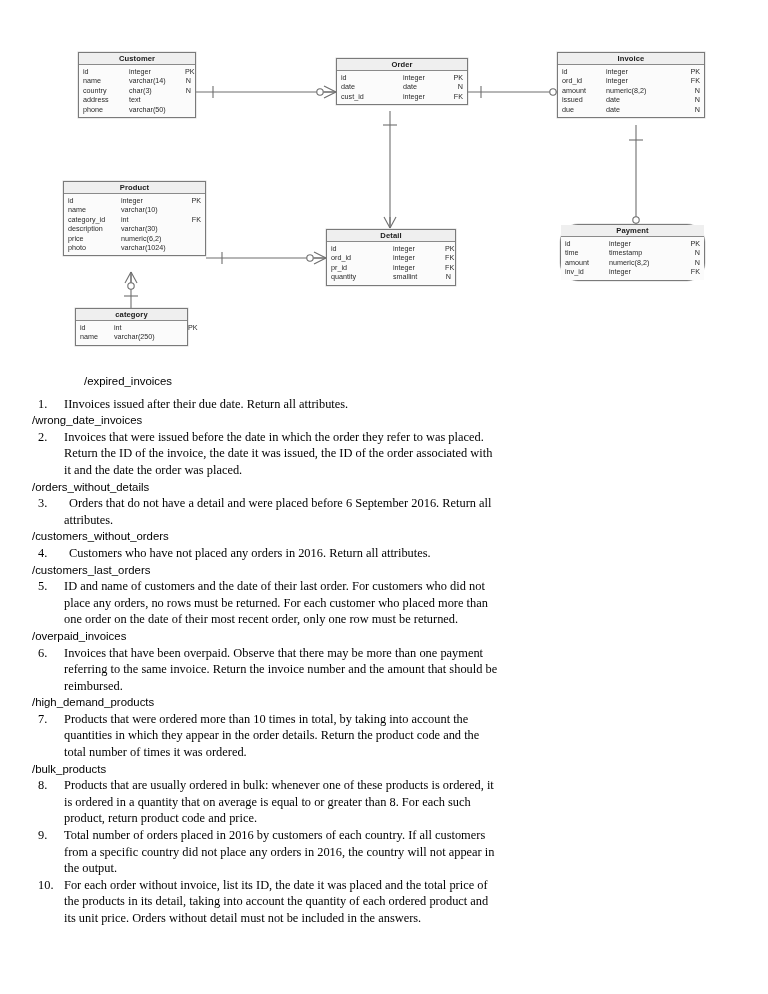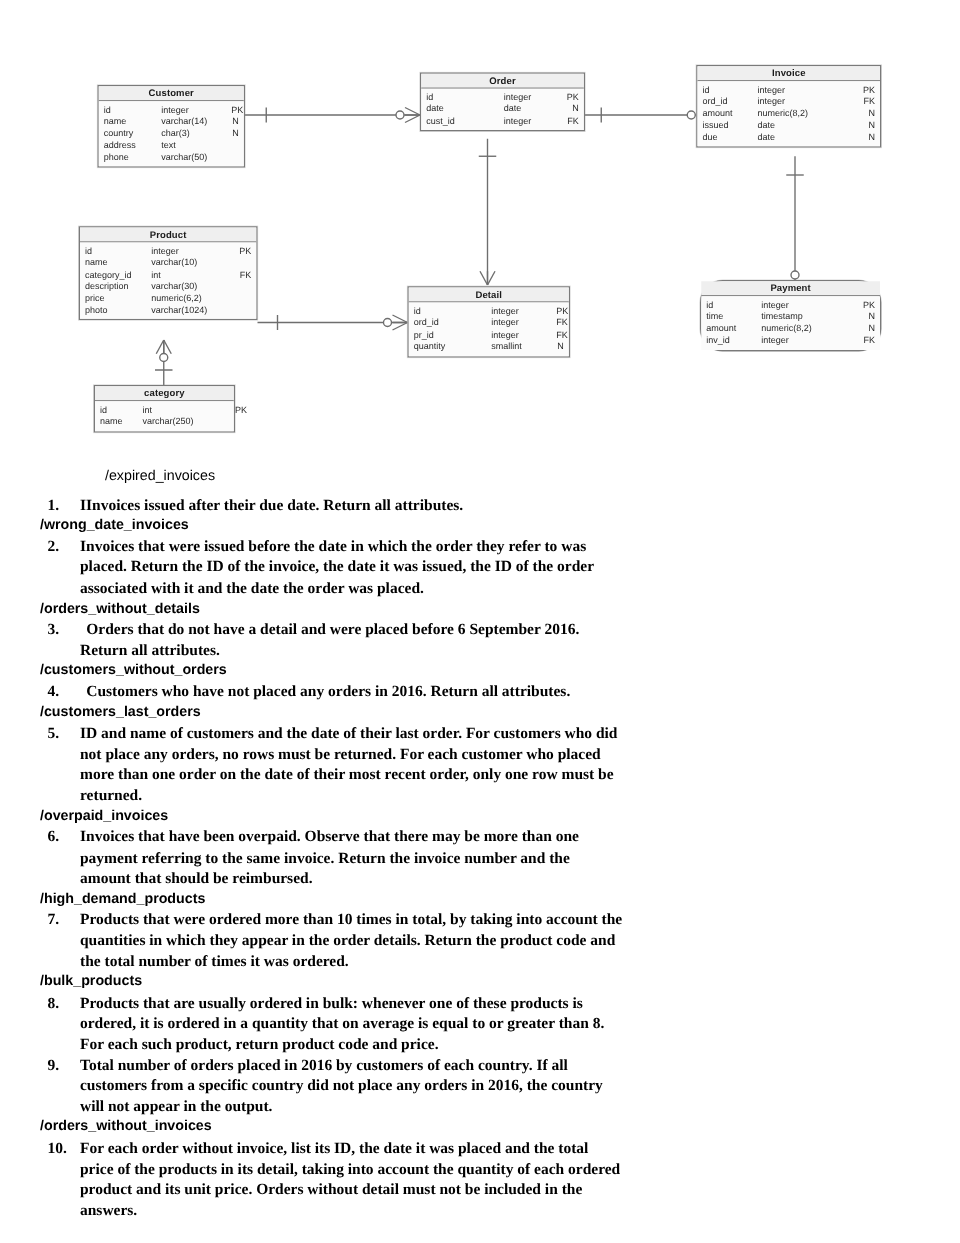--- a/index.html
+++ b/index.html
@@ -111,21 +111,20 @@
   .route-top {
     margin-left: 84px;
     padding-top: 8px;
     padding-bottom: 6px;
   }
   ol.tasks {
     margin: 0;
     padding: 0;
     list-style: none;
     counter-reset: task;
-    font-weight: bold;
   }
   ol.tasks > li {
     position: relative;
     counter-increment: task;
     padding-left: 64px;
     padding-right: 118px;
     margin: 0 0 0 0;
   }
   ol.tasks > li::before {
     content: counter(task) ".";
@@ -198,21 +197,21 @@
       <line x1="131" y1="272" x2="131" y2="308"></line>
       <line x1="124" y1="296" x2="138" y2="296"></line>
 
       <line x1="131" y1="272" x2="125" y2="283"></line>
       <line x1="131" y1="272" x2="137" y2="283"></line>
       <line x1="131" y1="272" x2="131" y2="283"></line>
       <circle cx="131" cy="286" r="3.2" fill="#ffffff"></circle>
     </g>
   </svg>
 
-  <div class="entity t-customer" style="left:78px; top:68px; width:118px;">
+  <div class="entity t-customer" style="left:78px; top:52px; width:118px;">
     <div class="entity-title">Customer</div>
     <div class="entity-body">
       <div class="attr-row">
         <span class="attr-name">id</span>
         <span class="attr-type">integer</span>
         <span class="attr-key">PK</span>
       </div>
       <div class="attr-row">
         <span class="attr-name">name</span>
         <span class="attr-type">varchar(14)</span>
@@ -435,20 +434,19 @@
     </li>
     <div class="route route-after">/bulk_products</div>
 
     <li>
       <div class="task-text">Products that are usually ordered in bulk: whenever one of these products is ordered, it is ordered in a quantity that on average is equal to or greater than 8. For each such product, return product code and price.</div>
     </li>
 
     <li>
       <div class="task-text">Total number of orders placed in 2016 by customers of each country. If all customers from a specific country did not place any orders in 2016, the country will not appear in the output.</div>
     </li>
-    <div class="route route-after">/orders_without_invoices</div>
 
     <li>
       <div class="task-text">For each order without invoice, list its ID, the date it was placed and the total price of the products in its detail, taking into account the quantity of each ordered product and its unit price. Orders without detail must not be included in the answers.</div>
     </li>
 
   </ol>
 </div>
 
 </body></html>

